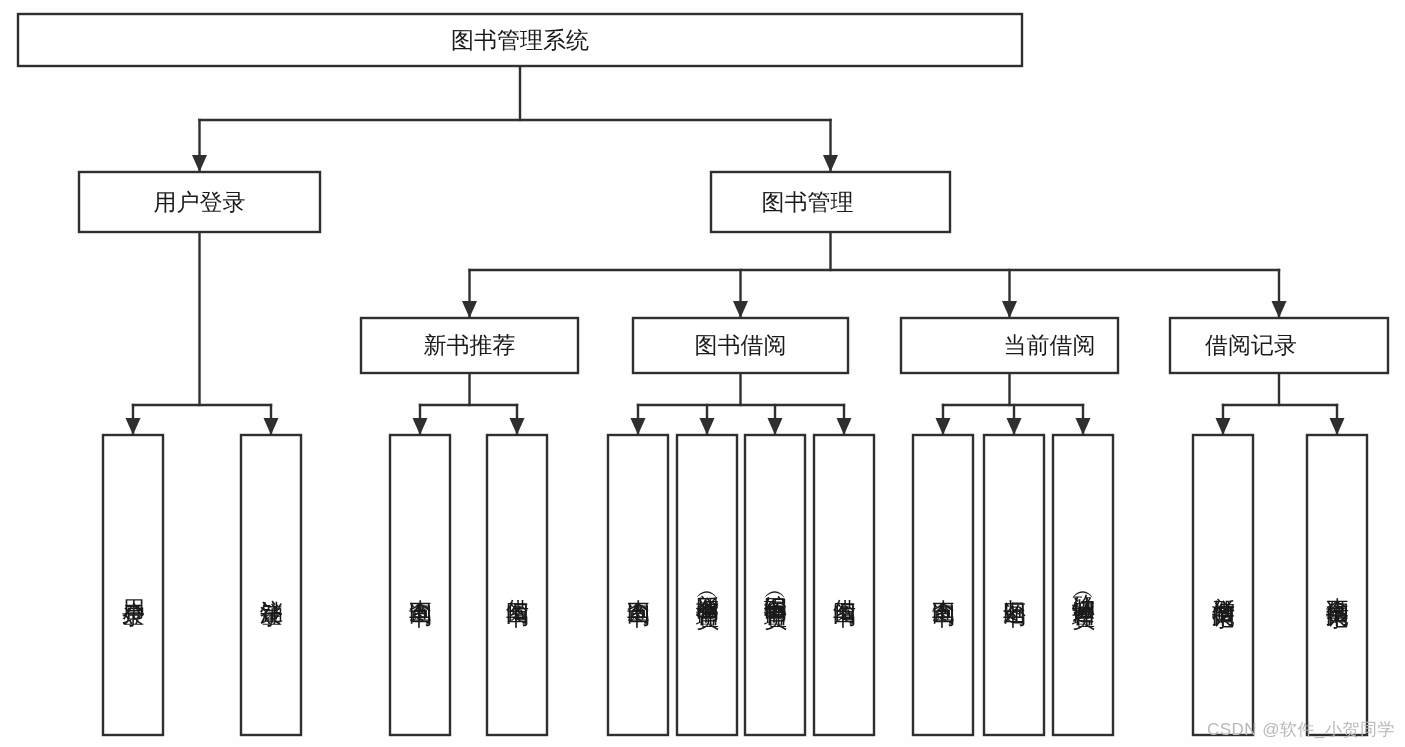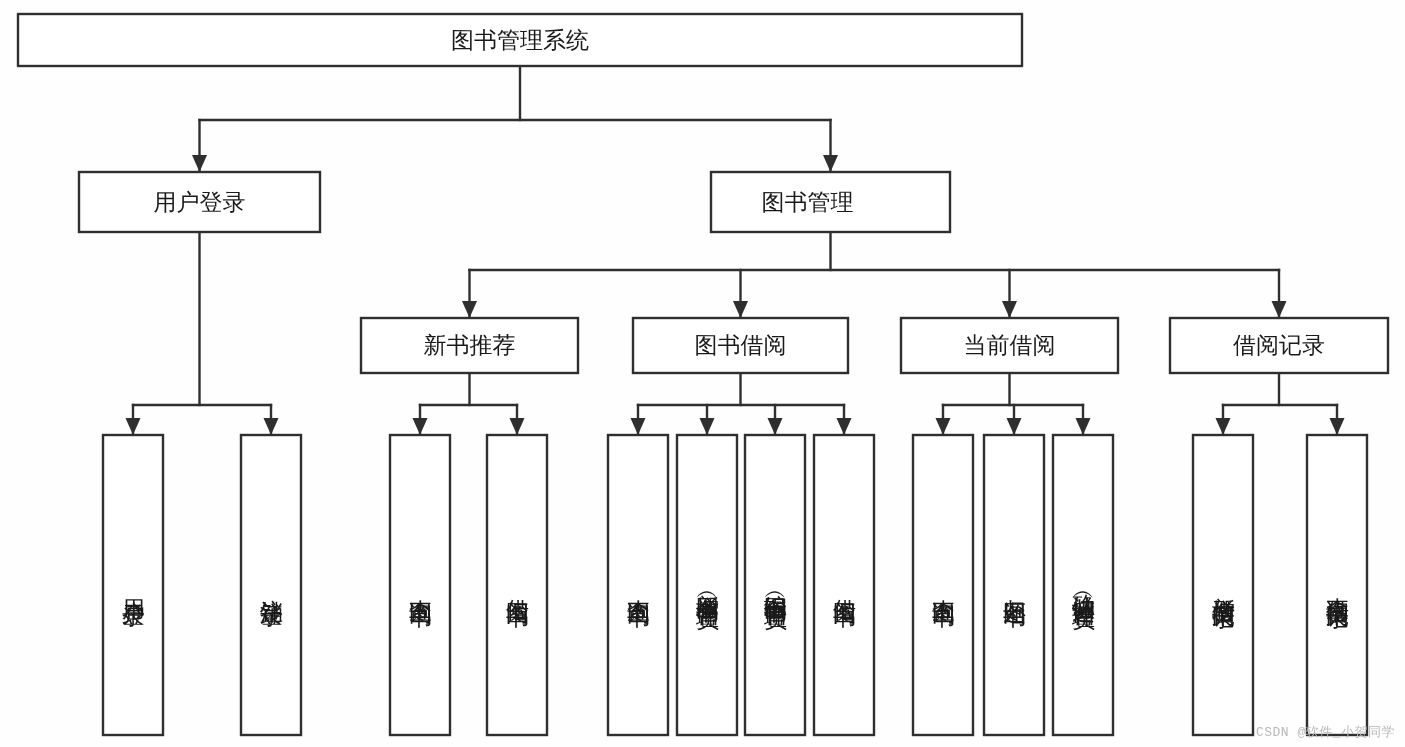--- a/index.html
+++ b/index.html
@@ -62,22 +62,22 @@
     display: flex;
     align-items: center;
     justify-content: center;
     white-space: nowrap;
     pointer-events: none;
   }
   #watermark {
     position: absolute;
     right: 10px;
     bottom: 6px;
-    font-family: Liberation Mono, monospace;
-    font-size: 13px;
+    font-family: Liberation Sans, sans-serif;
+    font-size: 17px;
     color: #b9b9b9;
     letter-spacing: 0.5px;
     white-space: nowrap;
     pointer-events: none;
     margin-top: 32px;
   }
 </style>
 </head>
 <body>
 
@@ -161,22 +161,22 @@
         <rect x="1307" y="435" width="60" height="300" class="node-box"></rect>
       </g>
   </svg>
 
   <div id="labels-layer">
       <div class="hlabel" style="left: 18px; top: 14px; width: 1004px; height: 52px; border-radius: 18px;">图书管理系统</div>
       <div class="hlabel" style="left: 79px; top: 172px; width: 241px; height: 60px;">用户登录</div>
       <div class="hlabel" style="left: 711px; top: 172px; width: 193px; height: 60px;">图书管理</div>
       <div class="hlabel" style="left: 361px; top: 318px; width: 217px; height: 55px;">新书推荐</div>
       <div class="hlabel" style="left: 633px; top: 318px; width: 215px; height: 55px;">图书借阅</div>
-      <div class="hlabel" style="left: 901px; top: 318px; width: 217px; height: 55px;">当前借阅</div>
-      <div class="hlabel" style="left: 1170px; top: 318px; width: 218px; height: 55px; font-family: Liberation Serif, serif;">借阅记录</div>
+      <div class="hlabel" style="left: 901px; top: 318px; width: 217px; height: 55px; padding-left: 40px;">当前借阅</div>
+      <div class="hlabel" style="left: 1142px; top: 318px; width: 218px; height: 55px; font-family: Liberation Serif, serif;">借阅记录</div>
       <div class="vlabel" style="left: 103px; top: 435px; width: 60px; height: 300px;">用户登录</div>
       <div class="vlabel" style="left: 241px; top: 435px; width: 60px; height: 300px;">注销登录</div>
       <div class="vlabel" style="left: 390px; top: 435px; width: 60px; height: 300px;">查询图书</div>
       <div class="vlabel" style="left: 487px; top: 435px; width: 60px; height: 300px;">借阅图书</div>
       <div class="vlabel" style="left: 608px; top: 435px; width: 60px; height: 300px;">查询图书</div>
       <div class="vlabel" style="left: 677px; top: 435px; width: 60px; height: 300px;">新增图书（管理员）</div>
       <div class="vlabel" style="left: 745px; top: 435px; width: 60px; height: 300px;">编辑图书（管理员）</div>
       <div class="vlabel" style="left: 814px; top: 435px; width: 60px; height: 300px;">借阅图书</div>
       <div class="vlabel" style="left: 913px; top: 435px; width: 60px; height: 300px;">查询图书</div>
       <div class="vlabel" style="left: 984px; top: 435px; width: 60px; height: 300px;">归还图书</div>

